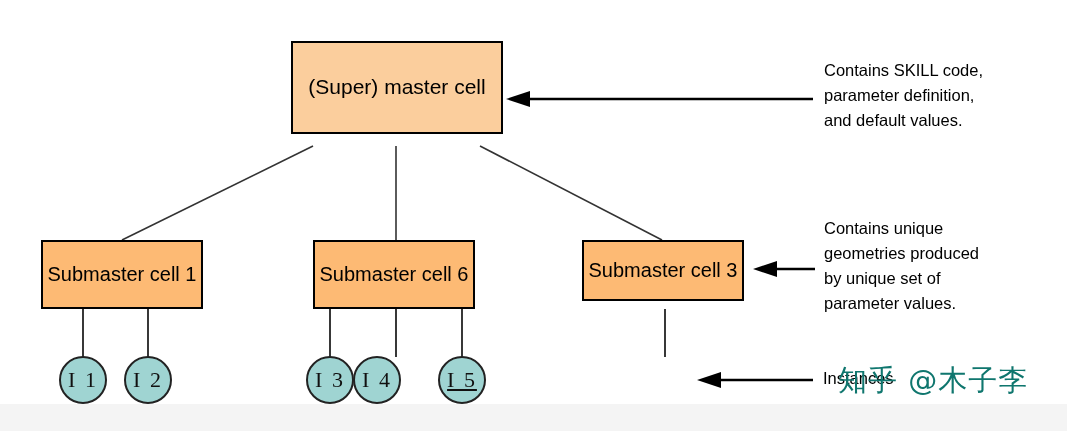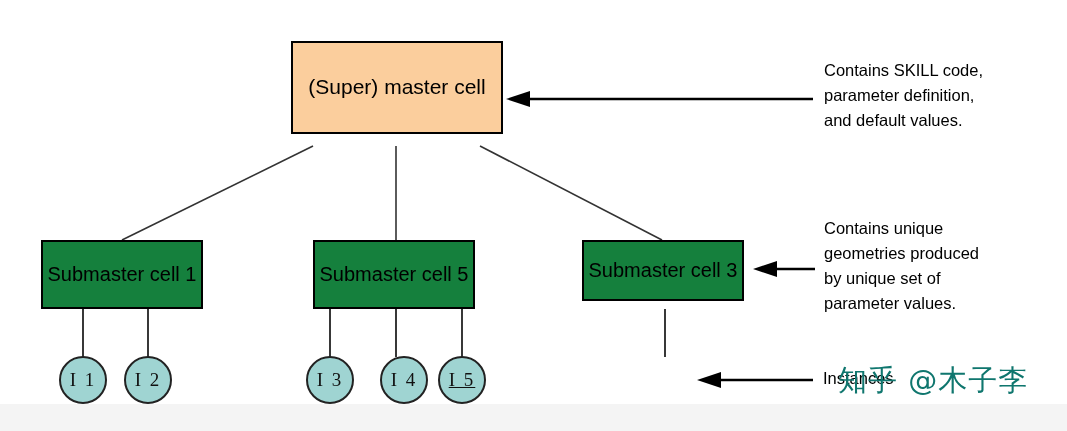--- a/index.html
+++ b/index.html
@@ -40,34 +40,34 @@
     justify-content: center;
     text-align: center;
     line-height: 1.16;
     color: #000000;
   }
   .master-box {
     background: #fbce9d;
     font-size: 21px;
   }
   .sub-box {
-    background: #15803d;
+    background: #fdba74;
     font-size: 20px;
   }
   .inst-circle {
     position: absolute;
     box-sizing: border-box;
     border: 2px solid #222222;
     border-radius: 50%;
     background: #9fd4d2;
     display: flex;
     align-items: center;
     justify-content: center;
     font-family: "Liberation Serif", serif;
-    font-size: 19px;
+    font-size: 22px;
     letter-spacing: 2px;
     color: #111111;
   }
   .annotation {
     position: absolute;
     font-size: 16.5px;
     line-height: 1.52;
     color: #000000;
     white-space: pre-line;
   }
@@ -122,29 +122,29 @@
     <path d="M 697 380 L 721 372 L 721 388 Z" fill="#000000"></path>
   </svg>
 
   <div class="node-box master-box" style="left:291px; top:41px; width:212px; height:93px;">(Super) master
 cell</div>
 
   <div class="node-box sub-box" style="left:41px; top:240px; width:162px; height:69px;">Submaster
 cell 1</div>
 
   <div class="node-box sub-box" style="left:313px; top:240px; width:162px; height:69px;">Submaster
-cell 5</div>
+cell 6</div>
 
   <div class="node-box sub-box" style="left:582px; top:240px; width:162px; height:61px;">Submaster
 cell 3</div>
 
   <div class="inst-circle" style="left:59px; top:356px; width:48px; height:48px;">I 1</div>
   <div class="inst-circle" style="left:124px; top:356px; width:48px; height:48px;">I 2</div>
   <div class="inst-circle" style="left:306px; top:356px; width:48px; height:48px;">I 3</div>
-  <div class="inst-circle" style="left:380px; top:356px; width:48px; height:48px;">I 4</div>
+  <div class="inst-circle" style="left:353px; top:356px; width:48px; height:48px;">I 4</div>
   <div class="inst-circle" style="left:438px; top:356px; width:48px; height:48px;text-decoration:underline;">I 5</div>
 
   <div class="annotation" style="left:824px; top:216px;">Contains unique
 geometries produced
 by unique set of
 parameter values.</div>
 
   <div class="annotation" style="left:824px; top:58px;">Contains SKILL code,
 parameter definition,
 and default values.</div>

